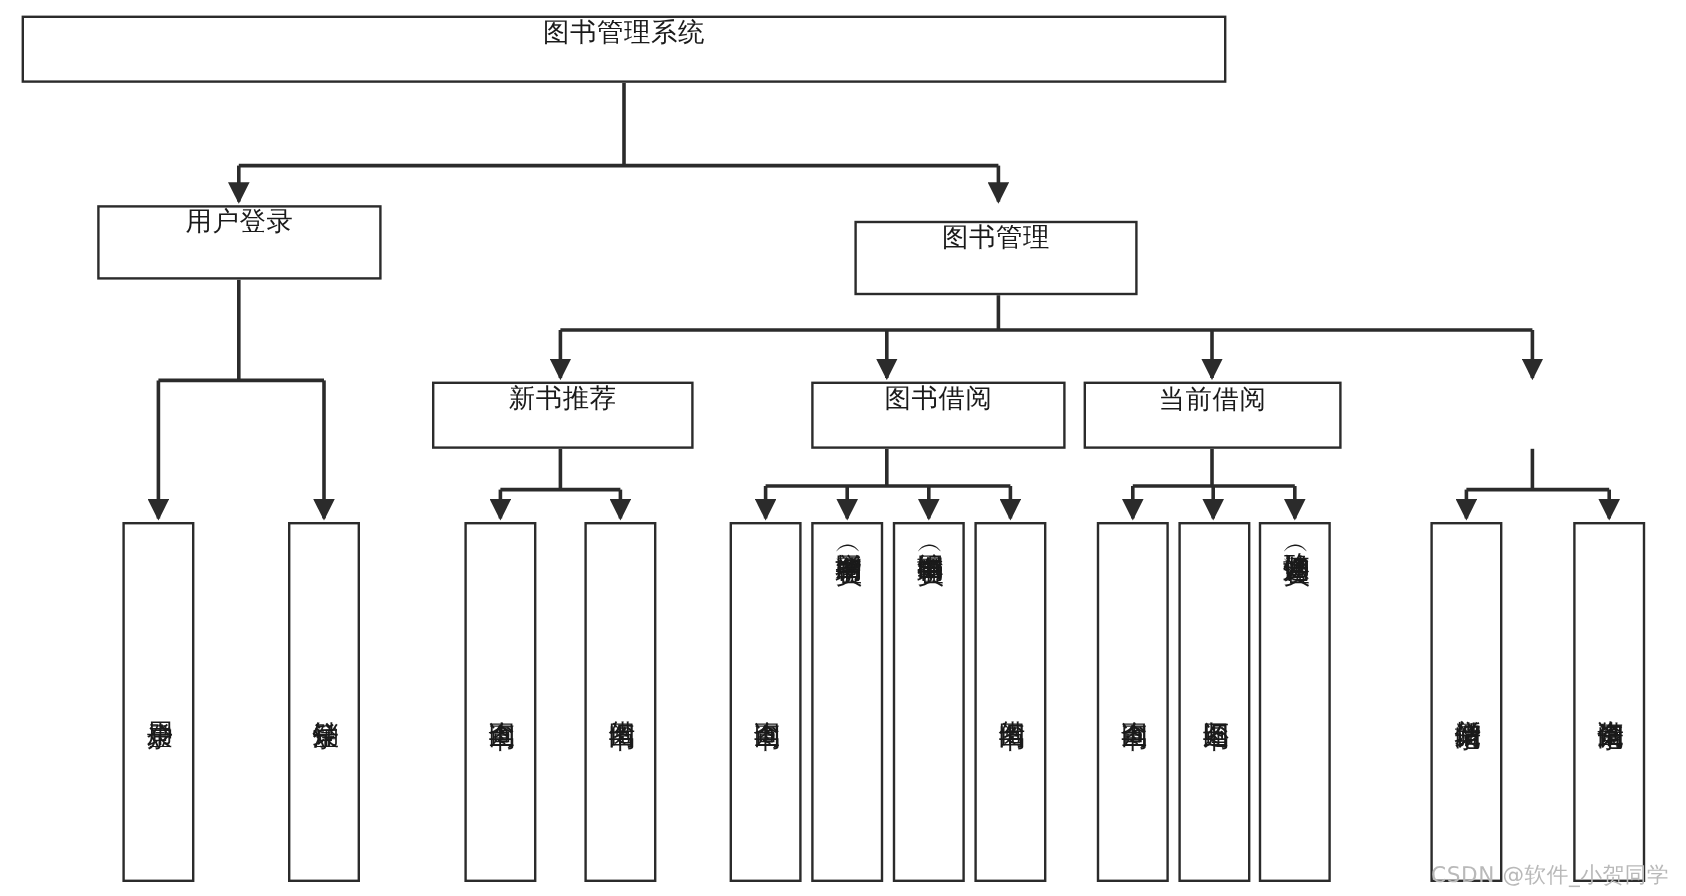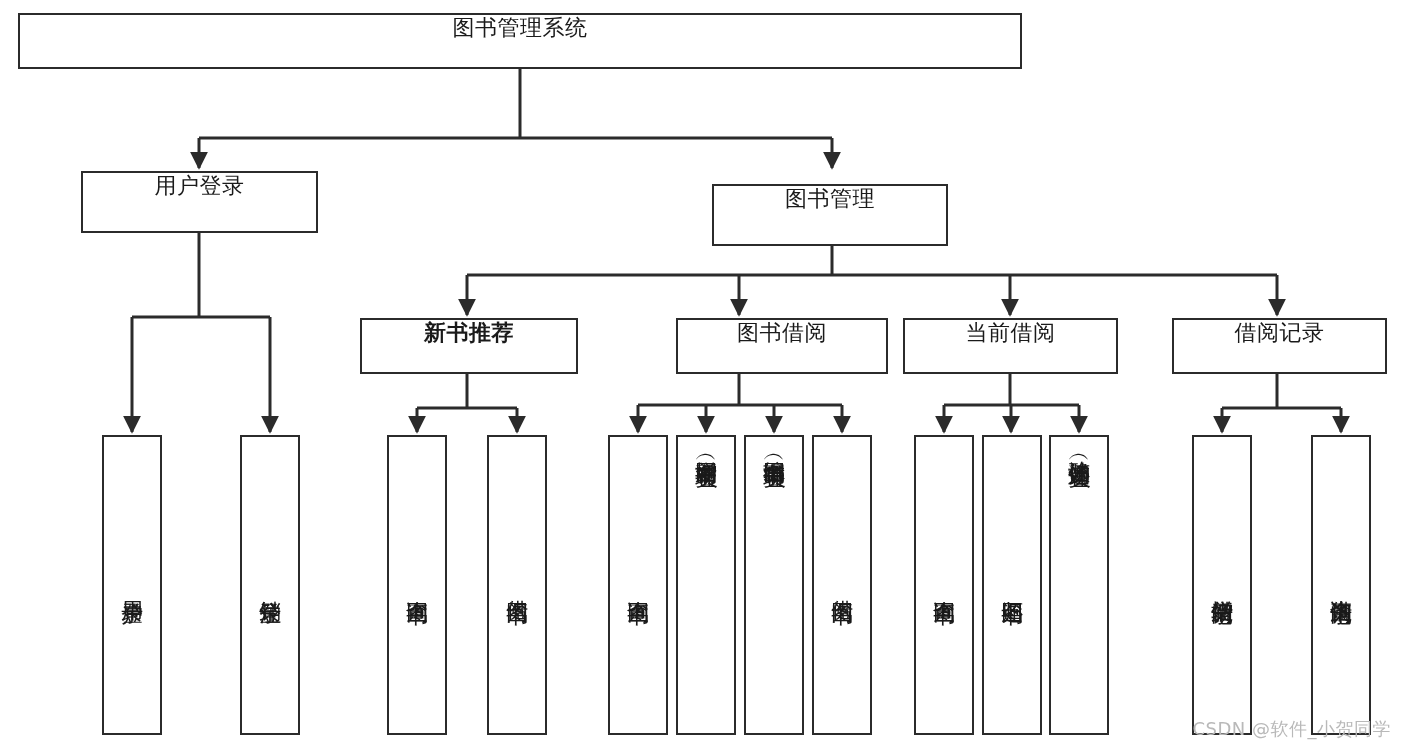--- a/index.html
+++ b/index.html
@@ -137,35 +137,32 @@
   </div>
 
   <div class="node horizontal" style="left:81px; top:171px; width:237px; height:62px;">
     <span class="label">用户登录</span>
   </div>
 
   <div class="node horizontal" style="left:712px; top:171px; width:236px; height:62px;margin-top:13px;">
     <span class="label">图书管理</span>
   </div>
 
-  <div class="node horizontal" style="left:360px; top:318px; width:218px; height:56px;font-weight:bold;">
+  <div class="node horizontal" style="left:360px; top:318px; width:218px; height:56px;">
     <span class="label">新书推荐</span>
   </div>
 
   <div class="node horizontal" style="left:634px; top:318px; width:212px; height:56px;margin-left:42px;">
     <span class="label">图书借阅</span>
   </div>
 
   <div class="node horizontal" style="left:903px; top:318px; width:215px; height:56px;font-family:Liberation Serif, serif;">
     <span class="label">当前借阅</span>
   </div>
 
-  <div class="node horizontal" style="left:1172px; top:318px; width:215px; height:56px;">
-    <span class="label">借阅记录</span>
-  </div>
 
   <div class="node vertical leaf-center" style="left:102px; top:435px; width:60px; height:300px;">
     <span class="label">用户登录</span>
   </div>
 
   <div class="node vertical leaf-center" style="left:240px; top:435px; width:60px; height:300px;">
     <span class="label">注销登录</span>
   </div>
 
   <div class="node vertical leaf-center" style="left:387px; top:435px; width:60px; height:300px;">

